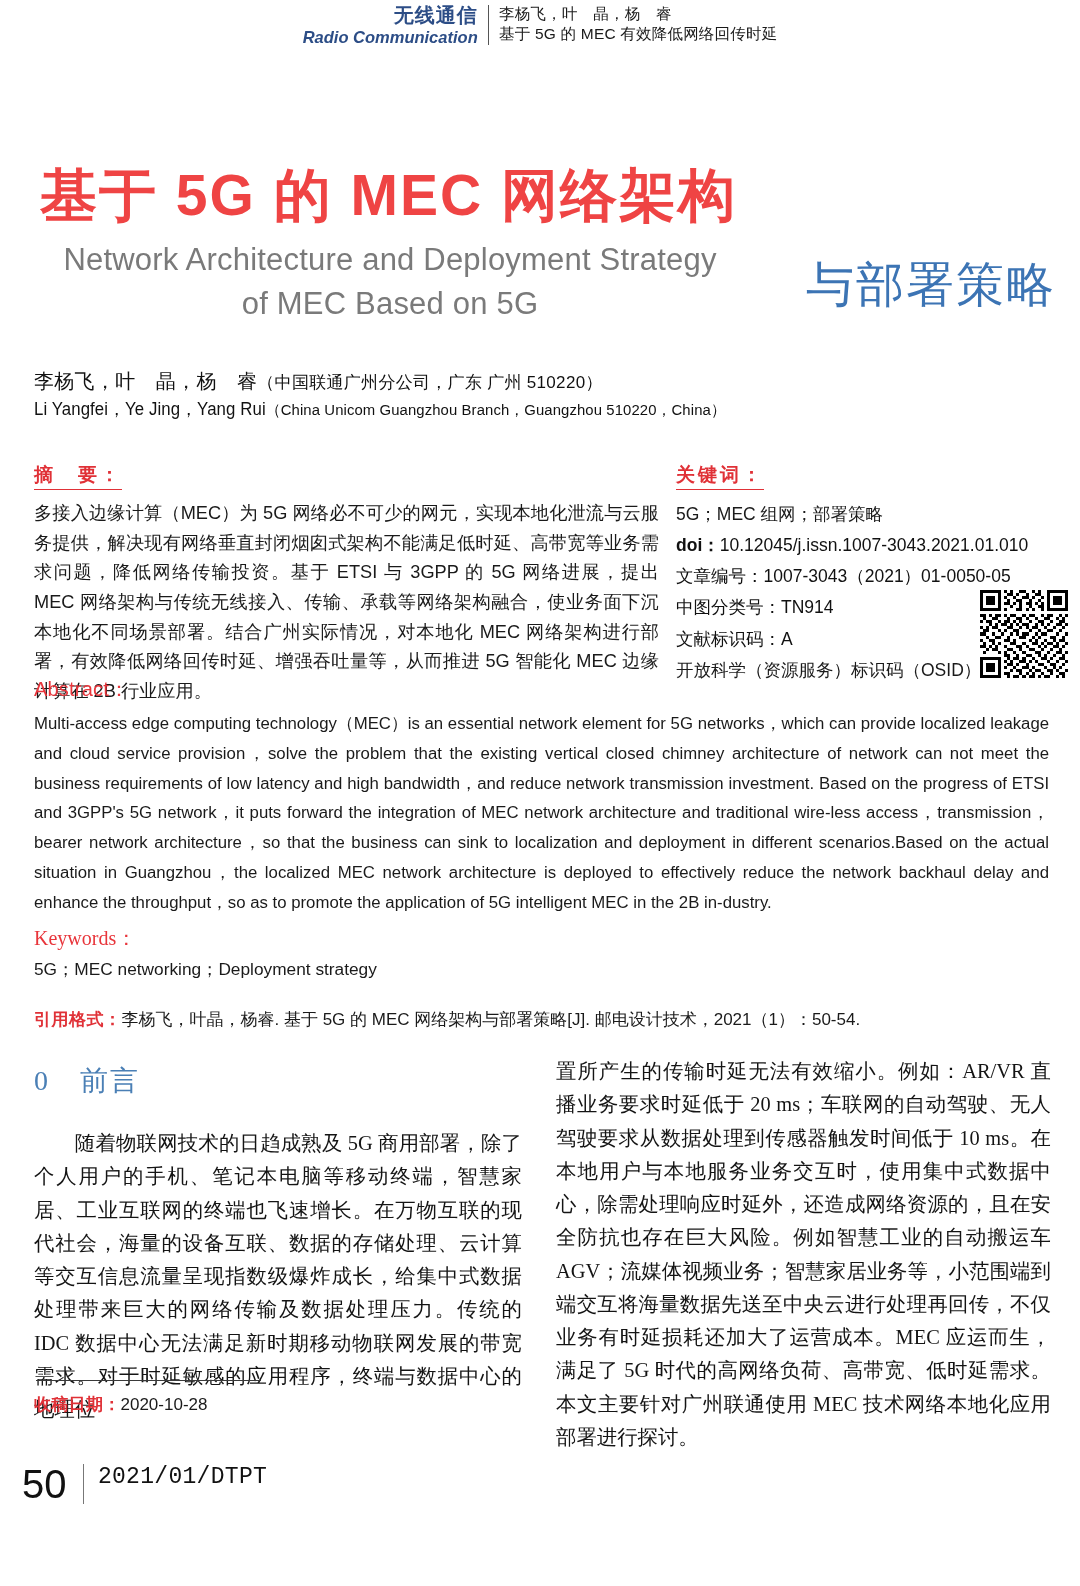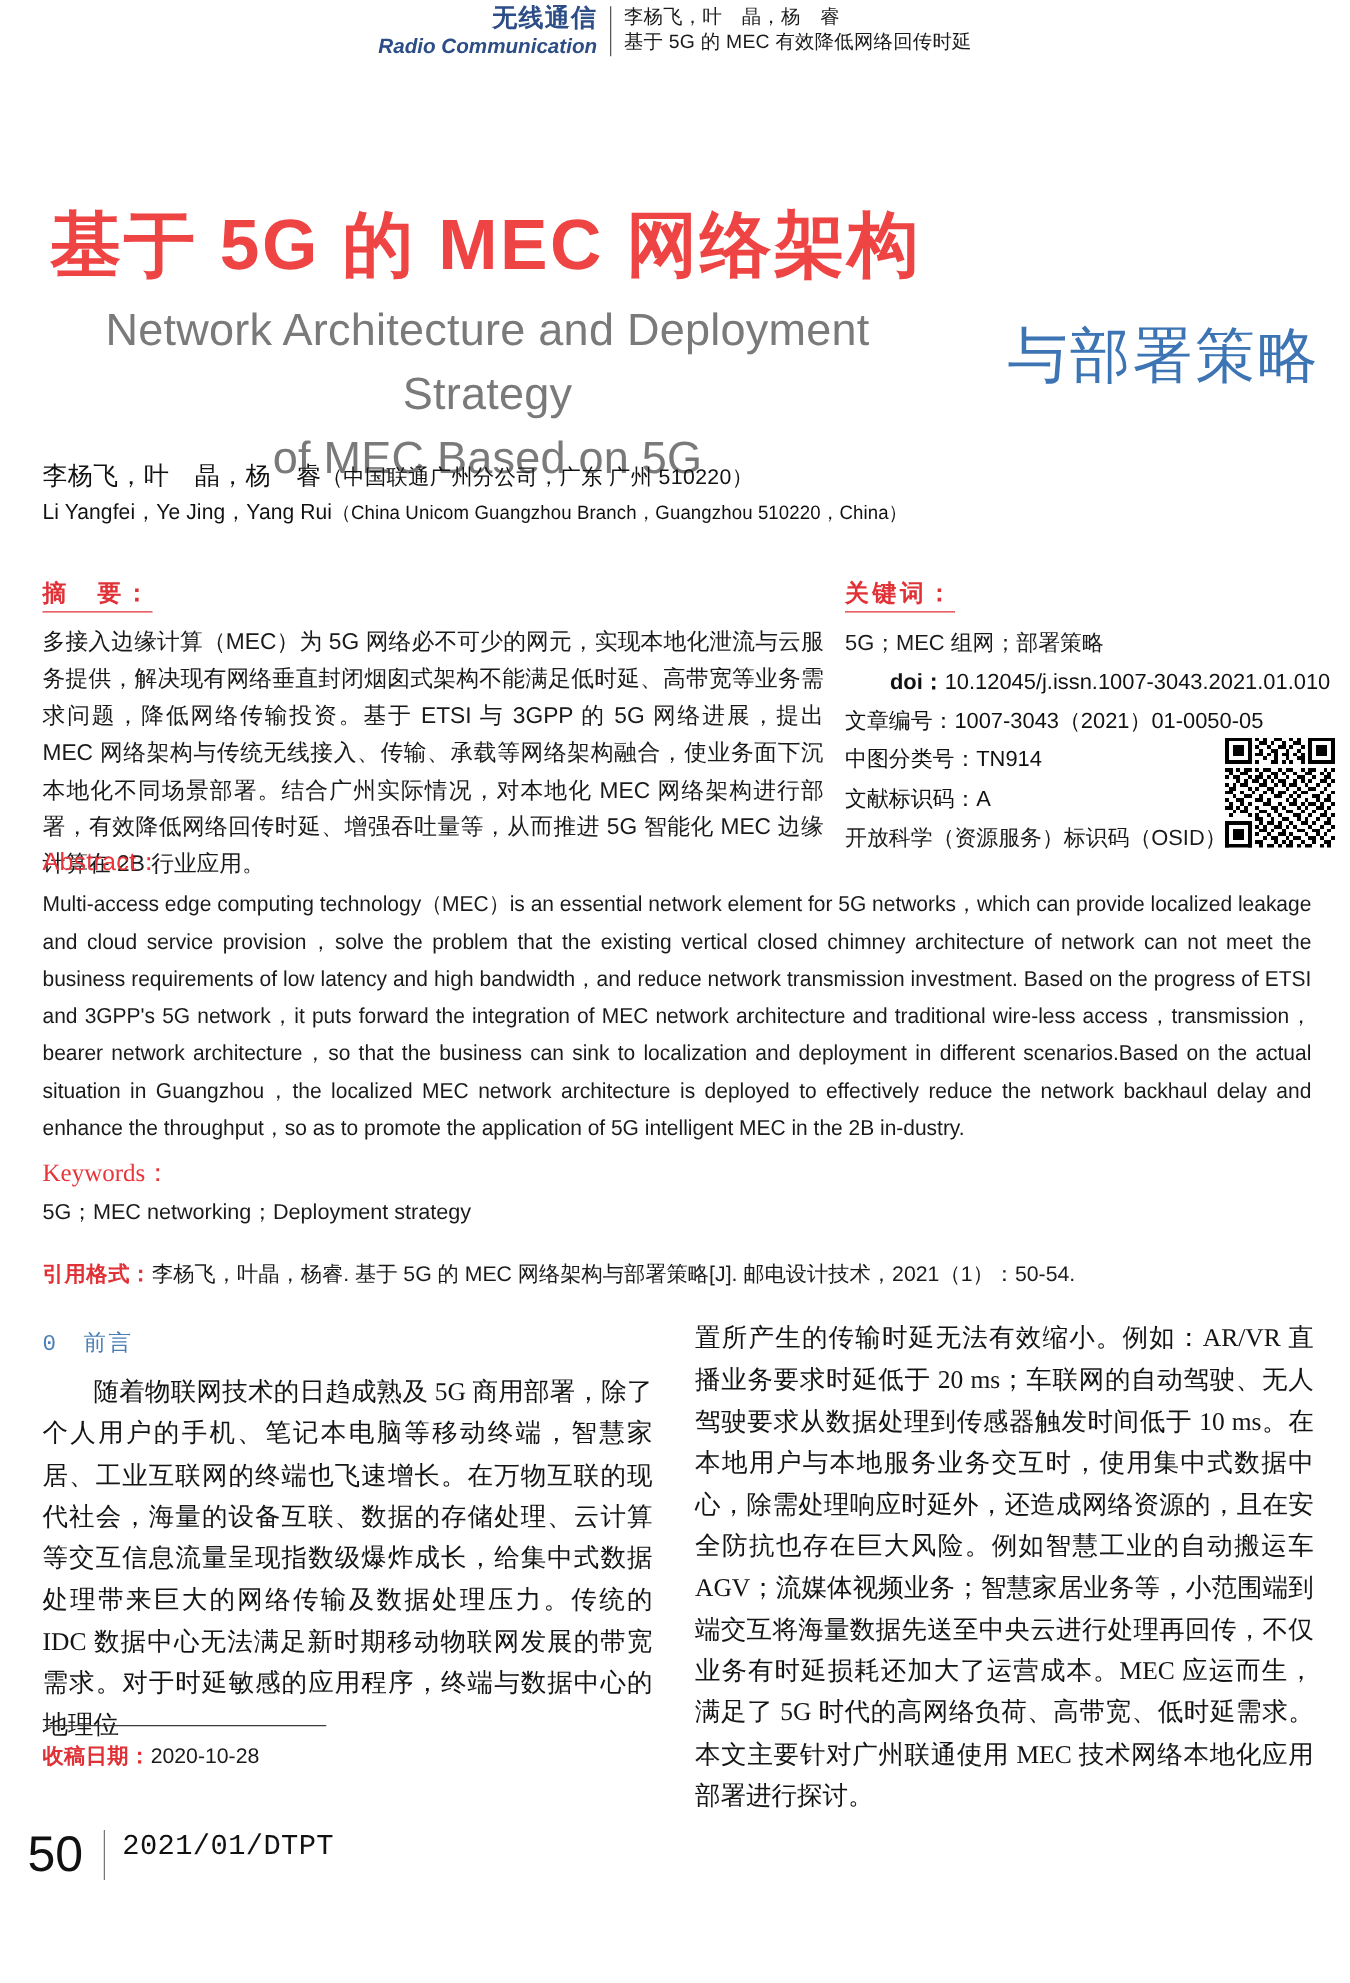--- a/index.html
+++ b/index.html
@@ -87,21 +87,21 @@
     font-weight: normal;
     color: #3c74b4;
     letter-spacing: 2px;
     white-space: nowrap;
   }
   .title-en {
     position: absolute;
     left: 60px; top: 88px;
     width: 660px;
     text-align: center;
-    font-size: 36px;
+    font-size: 31px;
     color: #7a7a7a;
     line-height: 1.42;
     letter-spacing: .2px;
   }
 
   
   .authors {
     position: absolute;
     left: 34px; top: 366px;
     width: 1010px;
@@ -160,21 +160,21 @@
     font-size: 17.5px;
     line-height: 1.78;
     color: #1a1a1a;
   }
   .meta-line {
     font-size: 17.5px;
     line-height: 1.78;
     color: #111;
     white-space: nowrap;
   }
-  .meta-line.bold-lead { font-weight: bold; margin-left: 36px; }
+  .meta-line.bold-lead { font-weight: bold; }
   .meta-line.bold-lead .val { font-weight: normal; }
   .osid-row {
     display: flex;
     align-items: flex-end;
   }
   .osid-label {
     font-size: 17.5px;
     line-height: 1.78;
     white-space: nowrap;
   }
@@ -237,25 +237,25 @@
     position: absolute;
     left: 34px; top: 1062px;
     width: 488px;
   }
   .col-right {
     position: absolute;
     left: 556px; top: 1055px;
     width: 495px;
   }
   .sec-head {
-    font-size: 18px;
+    font-size: 28px;
     color: #4a7fb5;
-    font-family: Liberation Mono, monospace;
+    font-family: Liberation Serif, serif;
     letter-spacing: 2px;
-    margin-bottom: 12px;
+    margin-bottom: 27px;
   }
   .body-p {
     font-family: "Liberation Serif", "DejaVu Serif", serif;
     font-size: 20.4px;
     line-height: 1.63;
     color: #141414;
     text-align: justify;
     text-justify: inter-ideograph;
     text-indent: 2em;
     margin: 0;

